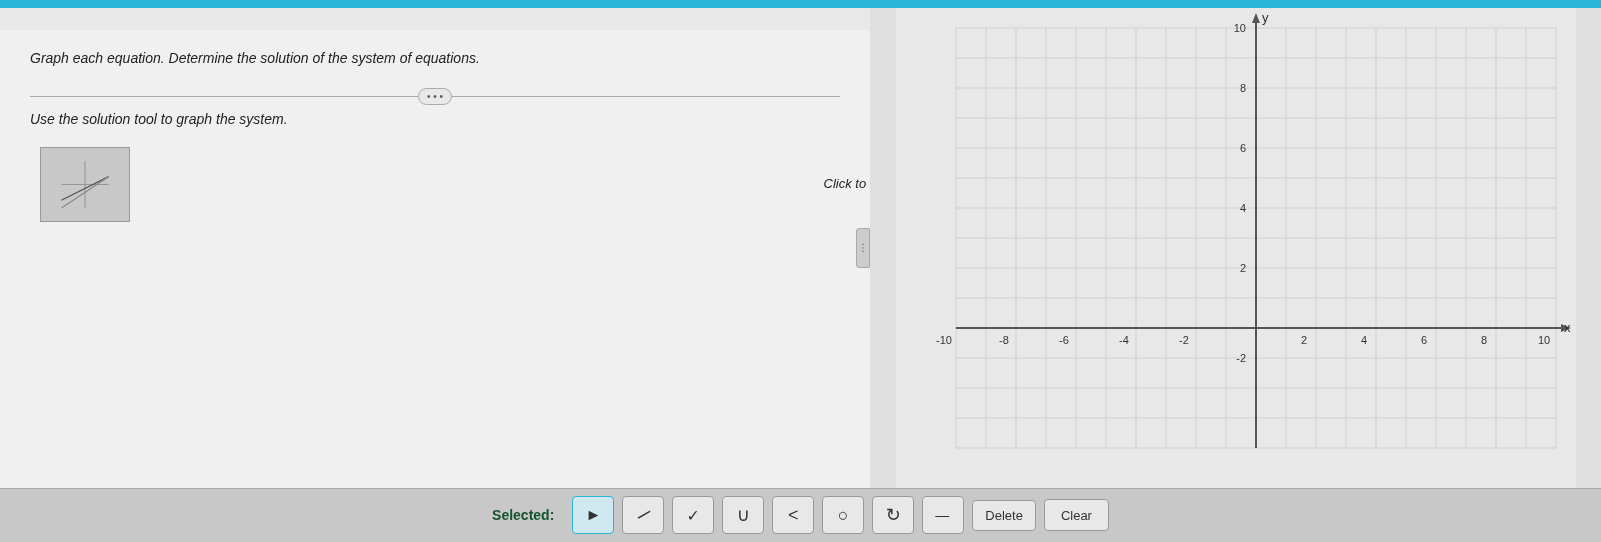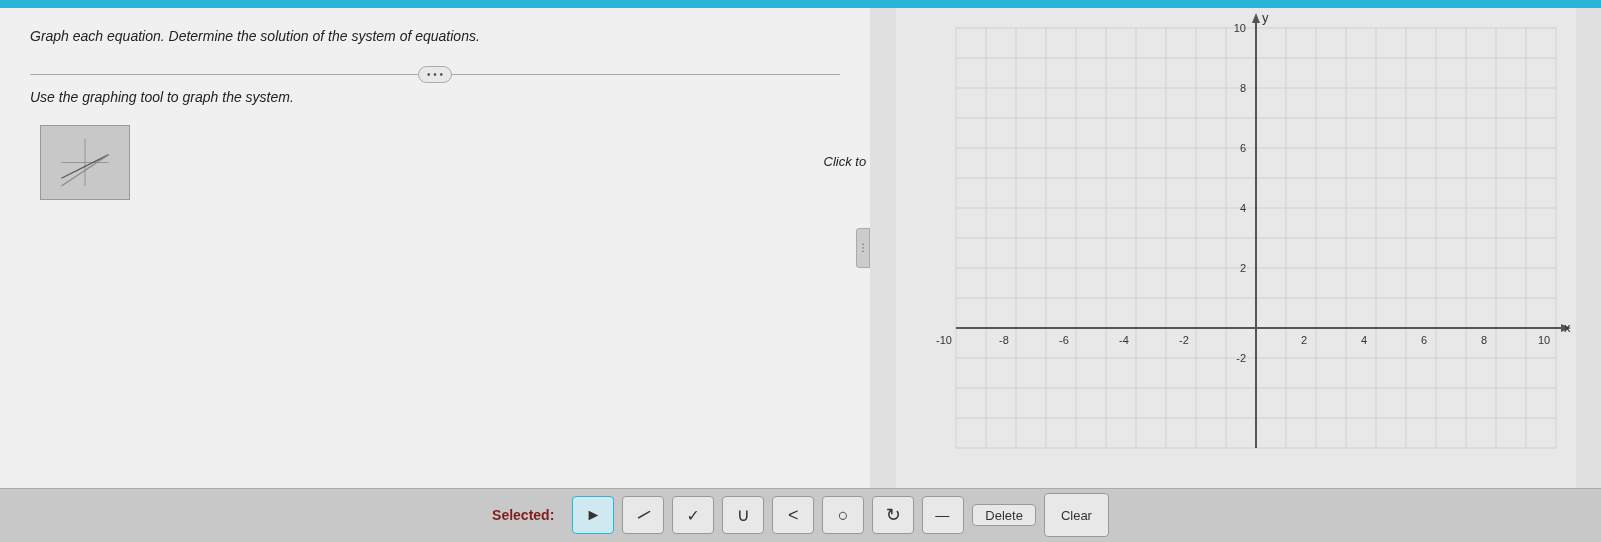--- a/index.html
+++ b/index.html
@@ -25,20 +25,21 @@
       background: #e8e8e8;
     }
 
     .left-panel {
       width: 870px;
       padding: 20px 30px;
       display: flex;
       flex-direction: column;
       background: #f0f0f0;
       position: relative;
+      margin-top: 22px;
     }
 
     .instructions {
       font-size: 14px;
       color: #222;
       margin-bottom: 16px;
       font-style: italic;
     }
 
     .equation {
@@ -163,21 +164,21 @@
       display: flex;
       align-items: center;
       justify-content: center;
       gap: 8px;
       border-top: 1px solid #aaa;
     }
 
     .selected-label {
       font-size: 14px;
       font-weight: bold;
-      color: #7f1d1d;
+      color: #14532d;
       margin-right: 10px;
     }
 
     .tool-btn {
       width: 42px;
       height: 38px;
       background: #e8e8e8;
       border: 1px solid #999;
       border-radius: 4px;
       display: flex;
@@ -187,35 +188,35 @@
       font-size: 16px;
       color: #333;
     }
 
     .tool-btn.active {
       background: #d0e8f0;
       border-color: #29b5d8;
     }
 
     .delete-btn {
-      height: 22px;
+      height: 31px;
       padding: 0 12px;
       background: #e8e8e8;
       border: 1px solid #999;
       border-radius: 4px;
       display: flex;
       align-items: center;
       justify-content: center;
       cursor: pointer;
       font-size: 13px;
       color: #333;
     }
 
     .clear-btn {
-      height: 44px;
+      height: 32px;
       padding: 0 16px;
       background: #e8e8e8;
       border: 1px solid #999;
       border-radius: 4px;
       display: flex;
       align-items: center;
       justify-content: center;
       cursor: pointer;
       font-size: 13px;
       color: #333;
@@ -232,21 +233,21 @@
   <div class="left-panel">
     <div class="instructions">Graph each equation. Determine the solution of the system of equations.</div>
 
 
     <div class="divider-with-dots">
       <div class="divider-line"></div>
       <div class="divider-dots">• • •</div>
       <div class="divider-line"></div>
     </div>
 
-    <div class="use-tool-text">Use the graphing tool to graph the system.</div>
+    <div class="use-tool-text">Use the solution tool to graph the system.</div>
 
     <div class="thumbnail-area">
       <div class="graph-thumbnail">
         <svg class="thumbnail-svg" viewBox="-35 -35 70 70" xmlns="http://www.w3.org/2000/svg">
           <line x1="-30" y1="0" x2="30" y2="0" stroke="#888" stroke-width="1"></line>
           <line x1="0" y1="-30" x2="0" y2="30" stroke="#888" stroke-width="1"></line>
           <line x1="-30" y1="20" x2="30" y2="-10" stroke="#555" stroke-width="1.5"></line>
           <line x1="-30" y1="30" x2="30" y2="-10" stroke="#888" stroke-width="1.5"></line>
         </svg>
       </div>

